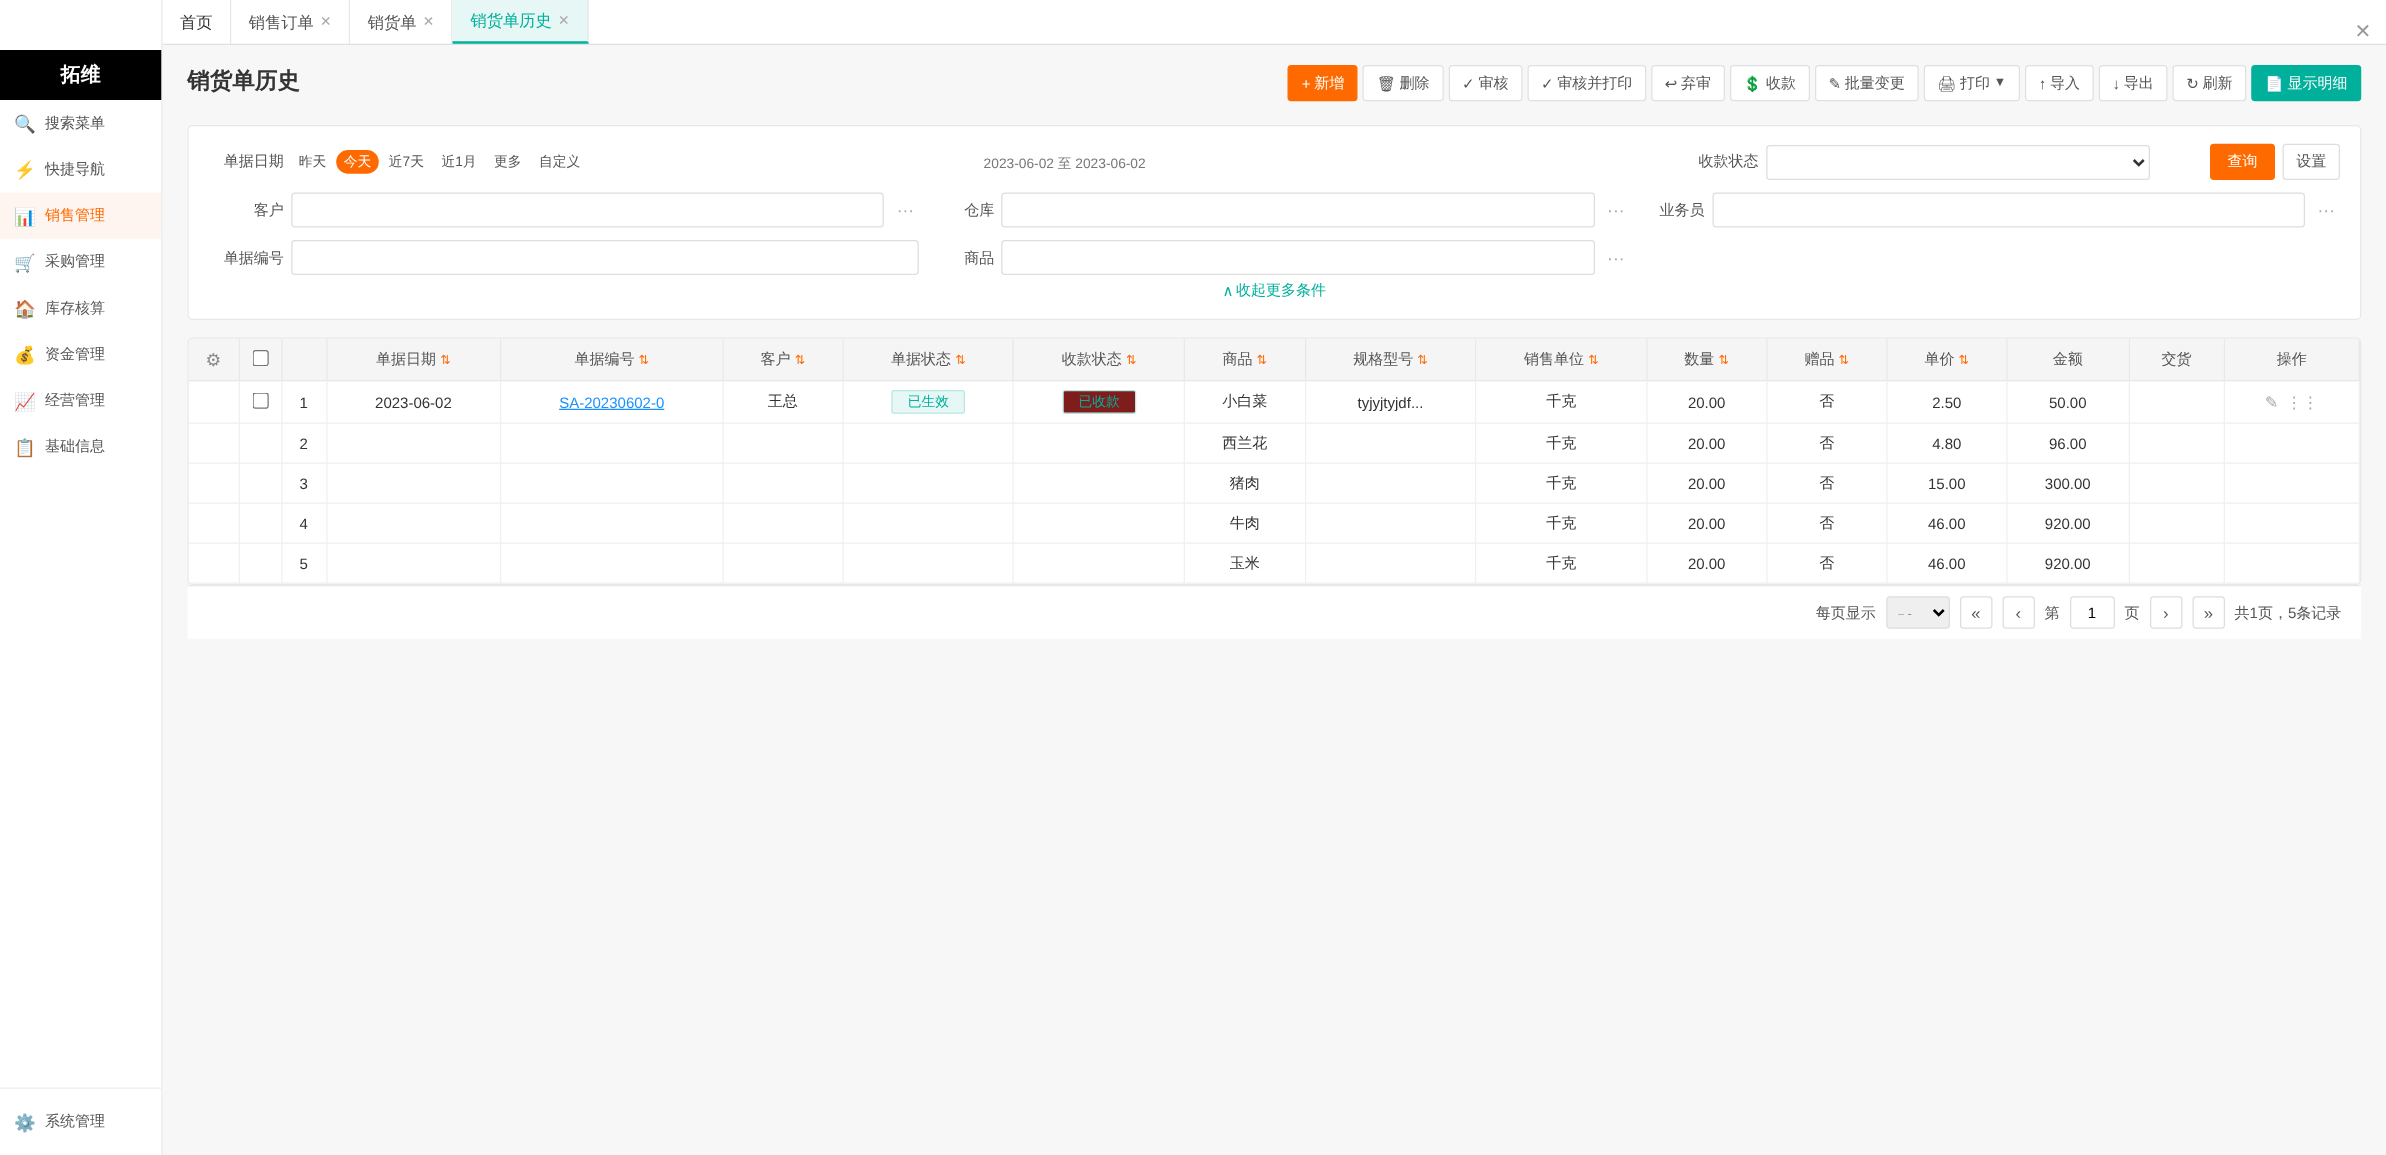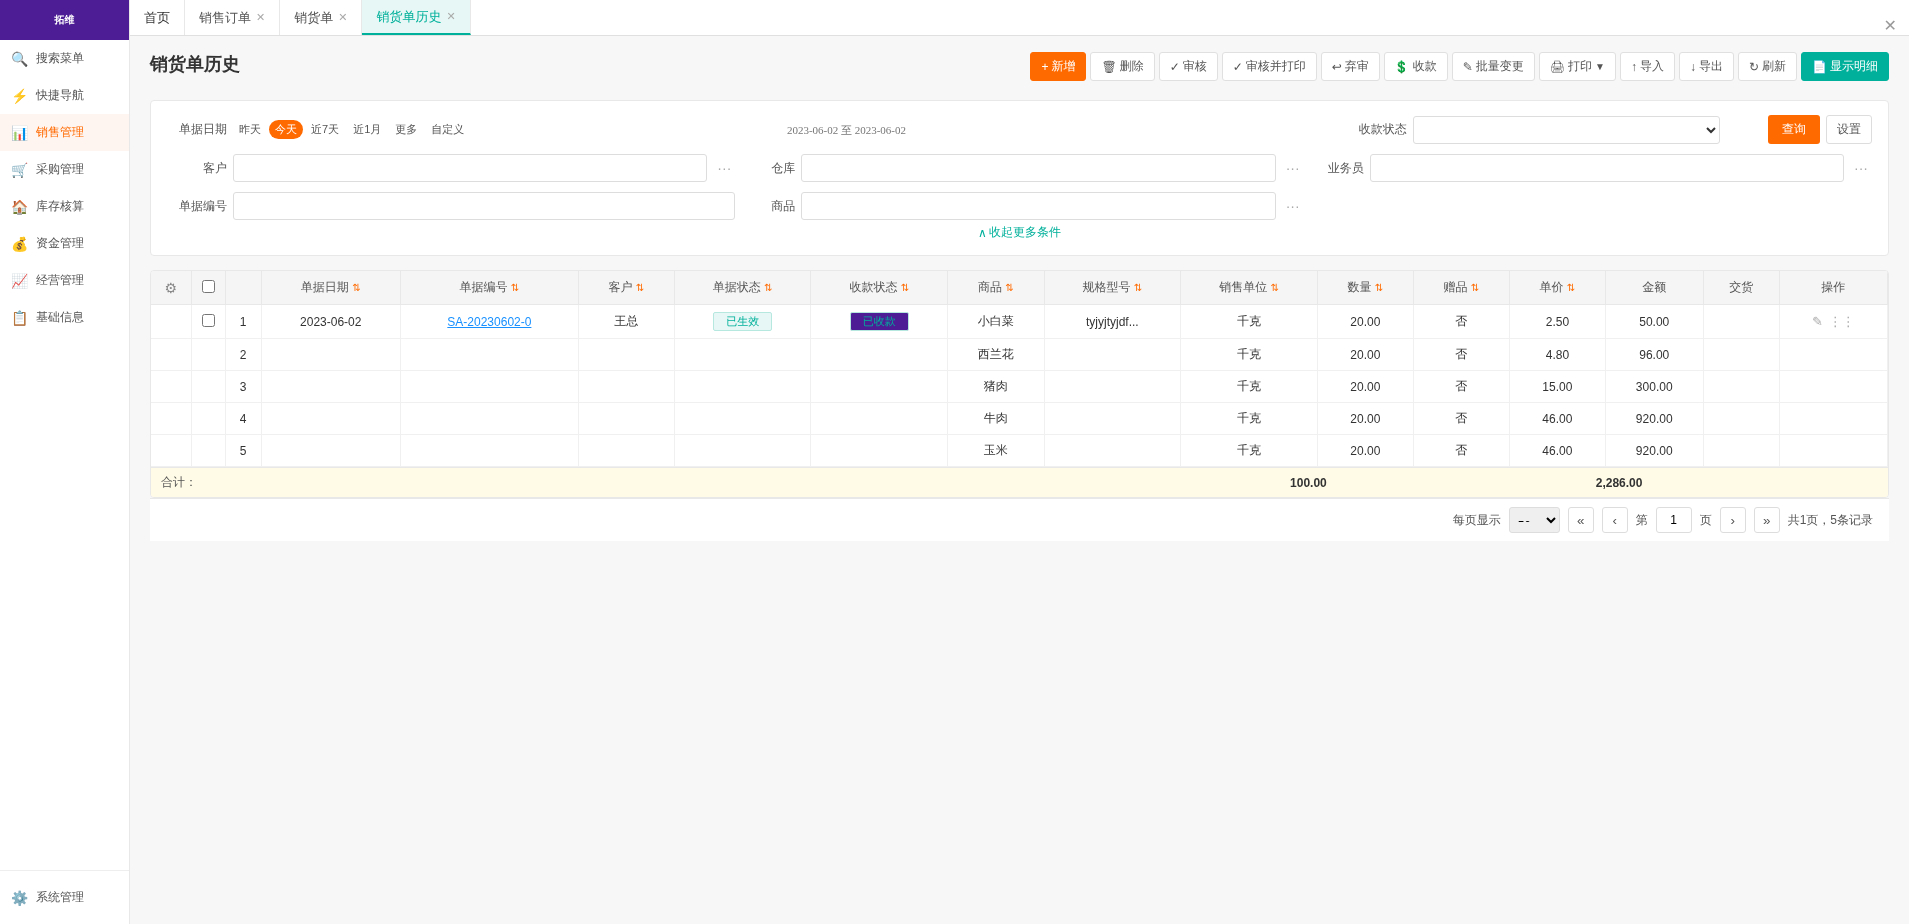--- a/index.html
+++ b/index.html
@@ -1,20 +1,20 @@
 <!DOCTYPE html>
 <html><head>
   <meta charset="utf-8">
   <style>
     * { box-sizing: border-box; margin: 0; padding: 0; }
     body { font-family: 'Microsoft YaHei', Arial, sans-serif; font-size: 12px; background: #f5f5f5; color: #333; display: flex; height: 924px; overflow: hidden; }
 
     
     .sidebar { width: 130px; background: #fff; border-right: 1px solid #e8e8e8; display: flex; flex-direction: column; height: 100%; }
-    .sidebar-logo { height: 40px; background: #4c1d95; display: flex; align-items: center; justify-content: center; color: #fff; font-size: 10px; font-weight: bold; }
+    .sidebar-logo { height: 40px; background: #000000; display: flex; align-items: center; justify-content: center; color: #fff; font-size: 16px; font-weight: bold; margin-top: 40px; }
     .sidebar-item { display: flex; align-items: center; padding: 10px 12px; cursor: pointer; color: #555; gap: 8px; }
     .sidebar-item.active { color: #ff6a00; background: #fff5f0; }
     .sidebar-icon { width: 16px; height: 16px; display: inline-flex; align-items: center; justify-content: center; font-size: 14px; }
     .sidebar-bottom { margin-top: auto; padding: 8px 0; border-top: 1px solid #eee; }
 
     
     .main { flex: 1; display: flex; flex-direction: column; overflow: hidden; }
 
     
     .tab-bar { display: flex; align-items: flex-end; background: #fff; border-bottom: 1px solid #e0e0e0; padding: 0 0; height: 36px; }
@@ -56,21 +56,21 @@
     
     .table-wrapper { background: #fff; border-radius: 4px; border: 1px solid #e8e8e8; overflow: hidden; }
     .data-table { width: 100%; border-collapse: collapse; font-size: 12px; }
     .data-table th { background: #f5f5f5; color: #555; font-weight: normal; padding: 8px 10px; border-bottom: 1px solid #e8e8e8; border-right: 1px solid #e8e8e8; text-align: center; white-space: nowrap; }
     .data-table th .sort-icon { color: #ff6a00; font-size: 10px; }
     .data-table td { padding: 7px 10px; border-bottom: 1px solid #f0f0f0; border-right: 1px solid #f0f0f0; text-align: center; color: #333; }
     .data-table .settings-col { width: 40px; }
     .data-table .check-col { width: 32px; }
     .status-badge { display: inline-block; padding: 1px 12px; border-radius: 2px; font-size: 11px; }
     .status-active { background: #e6f7f5; color: #00b09b; border: 1px solid #b7e8e0; }
-    .status-paid { background: #4c1d95; color: #00b09b; border: 1px solid #b7e8e0; }
+    .status-paid { background: #7f1d1d; color: #00b09b; border: 1px solid #b7e8e0; }
     .link-text { color: #1890ff; cursor: pointer; text-decoration: underline; }
     .action-icons { display: flex; gap: 6px; justify-content: center; }
     .action-icon { color: #aaa; cursor: pointer; font-size: 13px; }
 
     
     .table-footer { display: flex; align-items: center; background: #fffbe6; border-top: 1px solid #e8e8e8; padding: 6px 10px; }
     .footer-label { color: #555; font-size: 12px; min-width: 60px; }
     .footer-values { display: flex; flex: 1; }
     .footer-cell { text-align: center; }
 
@@ -215,21 +215,21 @@
             <div class="date-tabs">
               <span class="date-tab">昨天</span>
               <span class="date-tab active">今天</span>
               <span class="date-tab">近7天</span>
               <span class="date-tab">近1月</span>
               <span class="date-tab">更多</span>
               <span class="date-tab">自定义</span>
             </div>
           </div>
         </div>
-        <div style="flex:1.5; padding-left:60px;font-family:Liberation Serif, serif;">
+        <div style="flex:1.5; padding-left:60px;">
           <div class="date-range">2023-06-02 至 2023-06-02</div>
         </div>
         <div class="filter-item" style="flex:1;">
           <span class="filter-label">收款状态</span>
           <select class="filter-select">
             <option value=""></option>
           </select>
         </div>
         <div style="display:flex;gap:6px;margin-left:8px;padding-left:40px;">
           <button style="background:#ff6a00;color:#fff;border:none;border-radius:3px;padding:5px 14px;cursor:pointer;font-size:12px;">查询</button>
@@ -439,41 +439,20 @@
     <td>20.00</td>
     <td>否</td>
     <td>46.00</td>
     <td>920.00</td>
     <td></td>
     <td></td>
   </tr>
           </tbody>
       </table>
 
-      <div class="table-footer">
-        <span class="footer-label">合计：</span>
-        <div class="footer-values">
-          <div style="flex:1;"></div>
-          <div style="flex:1;"></div>
-          <div style="flex:1;"></div>
-          <div style="flex:1;"></div>
-          <div style="flex:1;"></div>
-          <div style="flex:1;"></div>
-          <div style="flex:1;"></div>
-          <div style="flex:1;"></div>
-          <div style="flex:1;"></div>
-          <div style="flex:1;"></div>
-          <div class="footer-cell" style="flex:1; text-align:center; font-weight:bold;">100.00</div>
-          <div style="flex:1;"></div>
-          <div style="flex:1;"></div>
-          <div class="footer-cell" style="flex:1; text-align:center; font-weight:bold;">2,286.00</div>
-          <div style="flex:1;"></div>
-          <div style="flex:1;"></div>
-        </div>
-      </div>
     </div>
 
     <div class="pagination-bar">
       <span>每页显示</span>
       <select class="page-size-select">
         <option>50</option>
         <option>10</option>
         <option>20</option>
         <option>100</option>
       </select>

